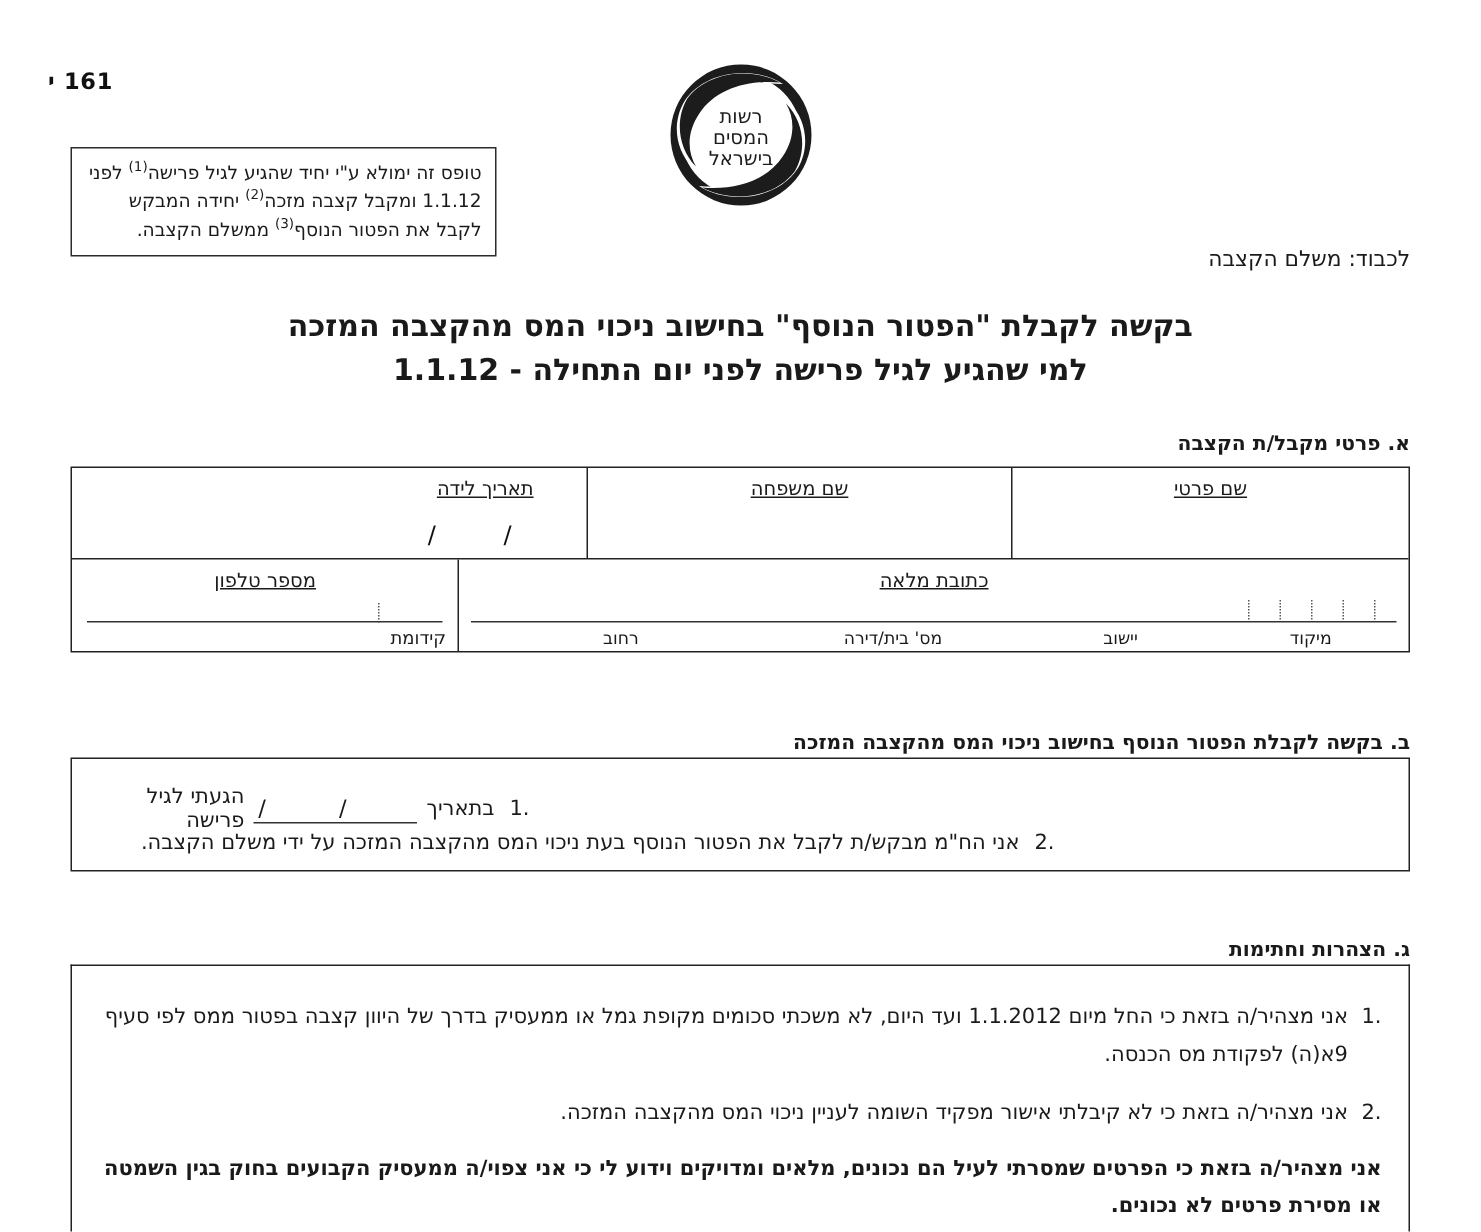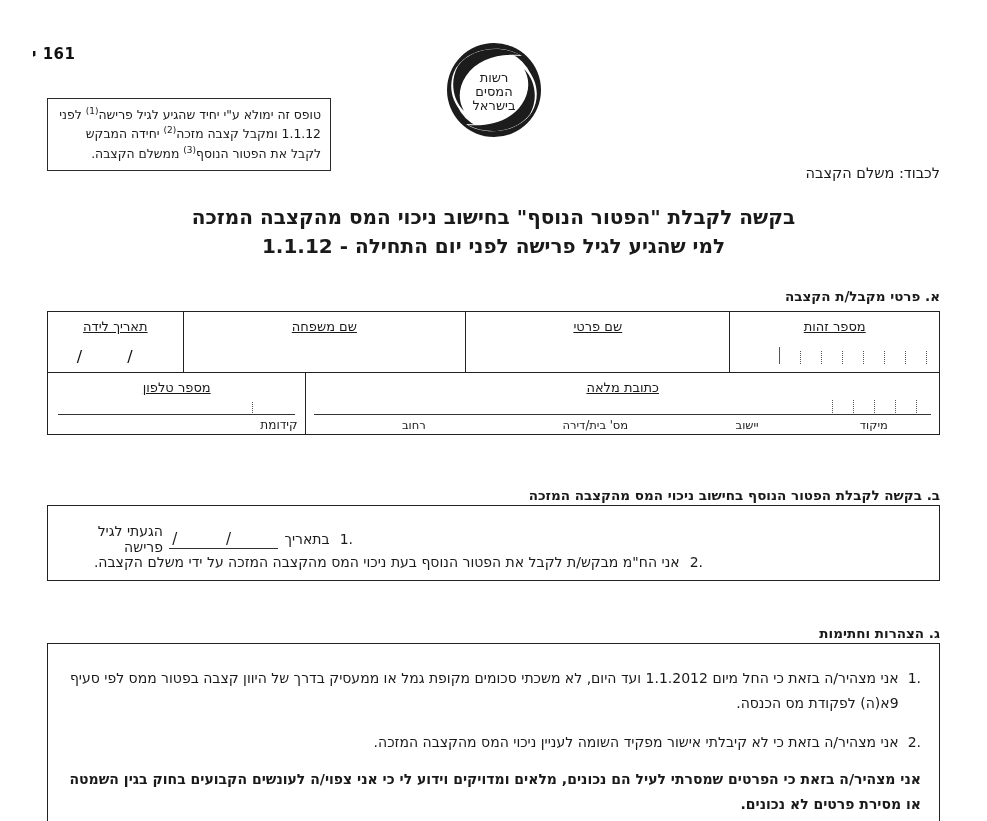--- a/index.html
+++ b/index.html
@@ -296,40 +296,20 @@
 
 <div class="main-title">
   <span class="t-line">בקשה לקבלת "הפטור הנוסף" בחישוב ניכוי המס מהקצבה המזכה</span>
   <span class="t-line">למי שהגיע לגיל פרישה לפני יום התחילה - 1.1.12</span>
 </div>
 
 <div class="sect-head" id="sect-a-head">א. פרטי מקבל/ת הקצבה</div>
 
 <div class="table-a">
   <div class="row-1">
-    <div class="cell c-id">
-      <div class="cell-title">מספר זהות</div>
-      <div class="comb" id="id-comb">
-        <div class="tick"></div>
-          <div class="gap"></div>
-        <div class="tick"></div>
-          <div class="gap"></div>
-        <div class="tick"></div>
-          <div class="gap"></div>
-        <div class="tick"></div>
-          <div class="gap"></div>
-        <div class="tick"></div>
-          <div class="gap"></div>
-        <div class="tick"></div>
-          <div class="gap"></div>
-        <div class="tick"></div>
-          <div class="gap"></div>
-        <div class="solid"></div>
-      </div>
-    </div>
     <div class="cell c-first">
       <div class="cell-title">שם פרטי</div>
     </div>
     <div class="cell c-family">
       <div class="cell-title">שם משפחה</div>
     </div>
     <div class="cell c-birth">
       <div class="cell-title">תאריך לידה</div>
       <div class="date-slashes">/  /</div>
     </div>
@@ -387,14 +367,14 @@
 
 <div class="box-c">
   <div class="decl" id="c-line-1">
     <span class="num">.1</span>
     <span class="txt">אני מצהיר/ה בזאת כי החל מיום 1.1.2012 ועד היום, לא משכתי סכומים מקופת גמל או ממעסיק בדרך של היוון קצבה בפטור ממס לפי סעיף 9א(ה) לפקודת מס הכנסה.</span>
   </div>
   <div class="decl" id="c-line-2">
     <span class="num">.2</span>
     <span class="txt">אני מצהיר/ה בזאת כי לא קיבלתי אישור מפקיד השומה לעניין ניכוי המס מהקצבה המזכה.</span>
   </div>
-  <div class="decl-bold">אני מצהיר/ה בזאת כי הפרטים שמסרתי לעיל הם נכונים, מלאים ומדויקים וידוע לי כי אני צפוי/ה לעונשים הקבועים בחוק בגין השמטה או מסירת פרטים לא נכונים.</div>
+  <div class="decl-bold">אני מצהיר/ה בזאת כי הפרטים שמסרתי לעיל הם נכונים, מלאים ומדויקים וידוע לי כי אני צפוי/ה ממעסיק הקבועים בחוק בגין השמטה או מסירת פרטים לא נכונים.</div>
 </div>
 
 </body></html>

